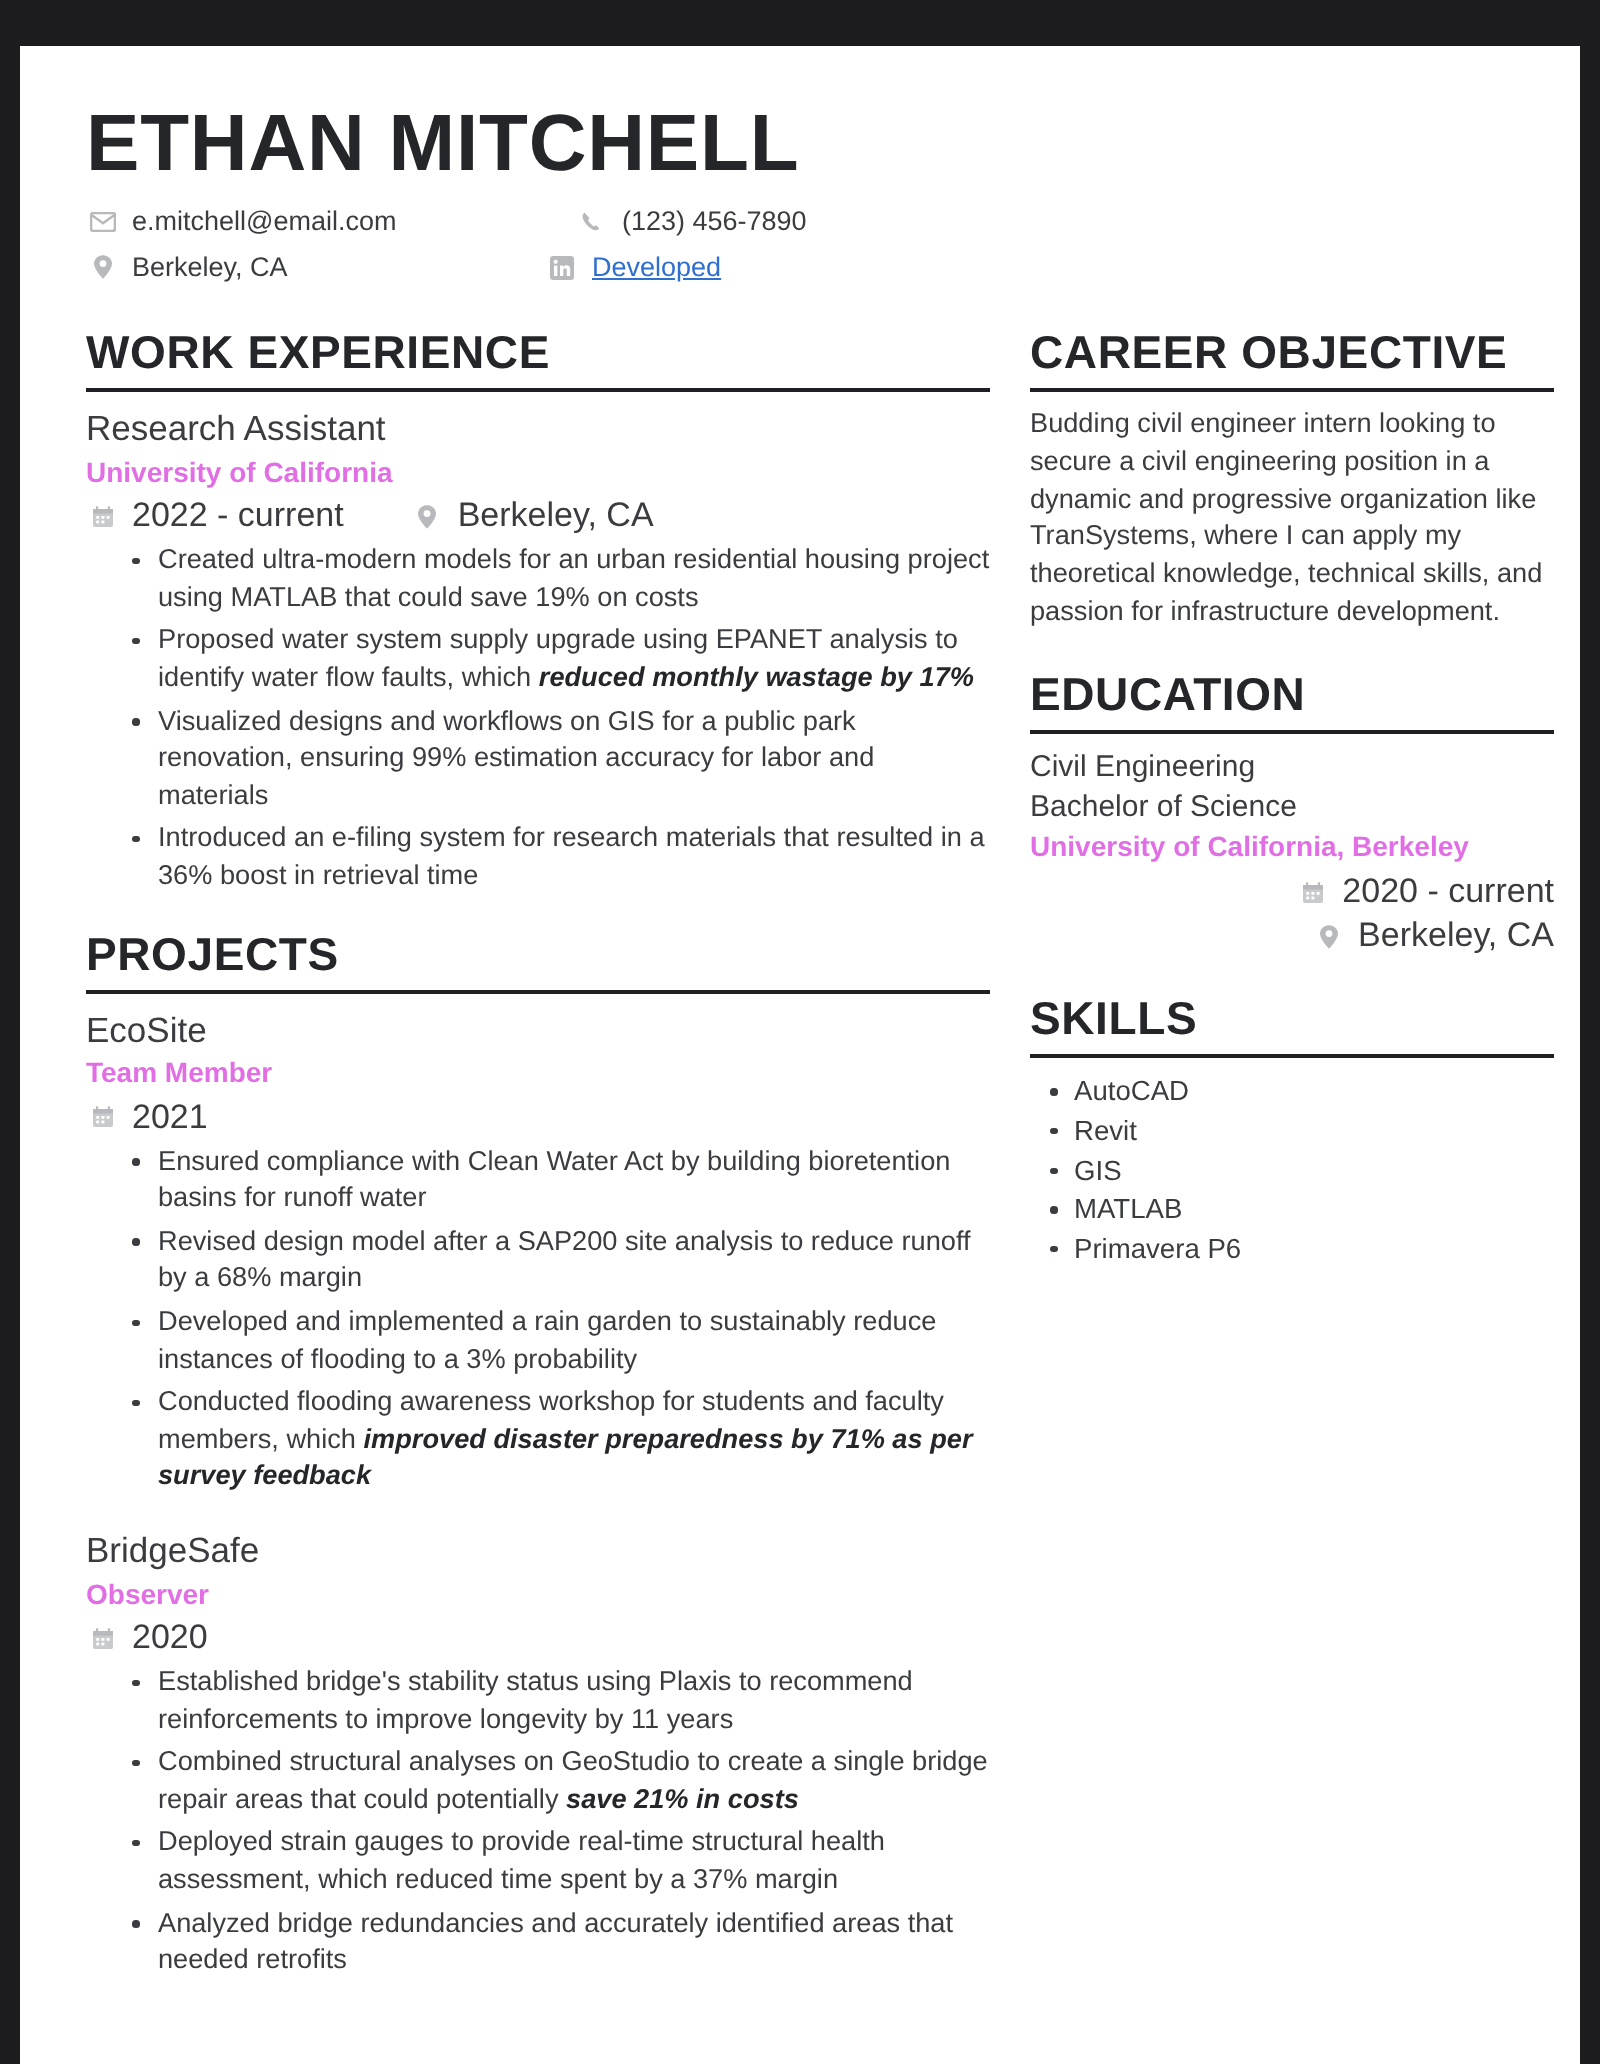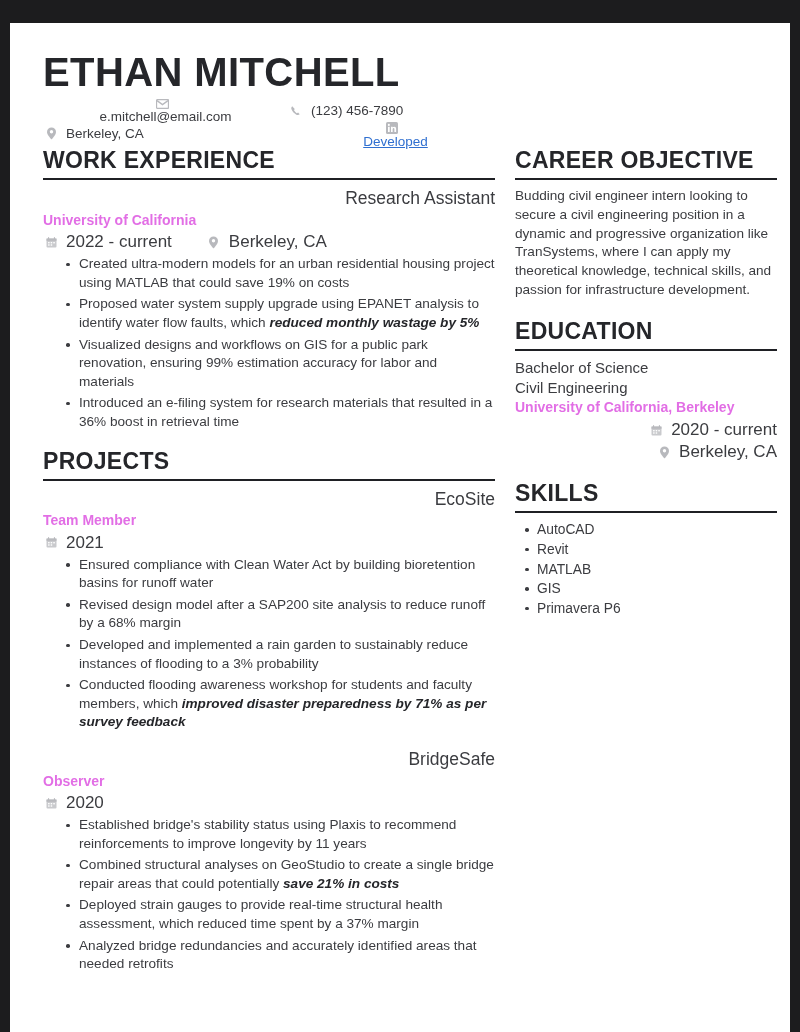--- a/index.html
+++ b/index.html
@@ -48,40 +48,41 @@
     width: 100%;
   }
   .contact-item {
     display: flex;
     align-items: center;
     font-size: 13.5px;
     color: #3b3c40;
     height: 23px;
     box-sizing: border-box;
   }
-  .contact-item.c1 { width: 245px; flex-direction: column; }
+  .contact-item.c1 { width: 245px; }
   .contact-item.c2 { width: 240px; }
   .contact-item.c3 { width: 230px; }
   .ic {
     display: inline-flex;
     align-items: center;
     justify-content: center;
     width: 16px;
     margin-right: 7px;
     flex: none;
   }
   .ic svg { display: block; }
   .link {
     color: #2f6fd0;
     text-decoration: underline;
   }
 
   
   .columns {
     display: flex;
+    margin-top: 16px;
   }
   .col-left { width: 452px; flex: none; }
   .col-gap { width: 20px; flex: none; }
   .col-right { width: 262px; flex: none; }
 
   .section { margin-bottom: 2px; }
   .section-title {
     font-size: 23px;
     font-weight: bold;
     letter-spacing: 0.3px;
@@ -94,21 +95,20 @@
     border-bottom: 2.5px solid #1f2024;
     margin: 4px 0 7px 0;
   }
 
   .entry { margin-bottom: 4px; }
   .entry-title {
     font-size: 17.5px;
     color: #3b3c40;
     line-height: 1.3;
     margin: 0 0 1px 0;
-    text-align: right;
   }
   .entry-sub {
     font-size: 14px;
     font-weight: bold;
     color: #e26ee5;
     line-height: 1.3;
     margin: 0 0 3px 0;
   }
   .meta-row {
     display: flex;
@@ -282,21 +282,21 @@
                 <svg width="11" height="13" viewBox="0 0 11 13">
                     <path d="M5.5 0.6 C3 0.6 1 2.5 1 4.9 C1 7.8 5.5 12.4 5.5 12.4 C5.5 12.4 10 7.8 10 4.9 C10 2.5 8 0.6 5.5 0.6 Z" fill="#b8b9bd"></path>
                     <circle cx="5.5" cy="4.8" r="1.7" fill="#ffffff"></circle>
                   </svg>
               </span>
               <span>Berkeley, CA</span>
             </div>
           </div>
           <ul class="bullets">
             <li><span>Created ultra-modern models for an urban residential housing project using MATLAB that could save 19% on costs</span></li>
-            <li><span>Proposed water system supply upgrade using EPANET analysis to identify water flow faults, which </span><b>reduced monthly wastage by 5%</b></li>
+            <li><span>Proposed water system supply upgrade using EPANET analysis to identify water flow faults, which </span><b>reduced monthly wastage by 17%</b></li>
             <li><span>Visualized designs and workflows on GIS for a public park renovation, ensuring 99% estimation accuracy for labor and materials</span></li>
             <li><span>Introduced an e-filing system for research materials that resulted in a 36% boost in retrieval time</span></li>
           </ul>
         </div>
       </div>
 
       <div class="spacer-md"></div>
 
       <div class="section">
         <h2 class="section-title">PROJECTS</h2>
@@ -372,22 +372,22 @@
         <h2 class="section-title">CAREER OBJECTIVE</h2>
         <div class="rule"></div>
         <p class="objective">Budding civil engineer intern looking to secure a civil engineering position in a dynamic and progressive organization like TranSystems, where I can apply my theoretical knowledge, technical skills, and passion for infrastructure development.</p>
       </div>
 
       <div class="spacer-lg"></div>
 
       <div class="section">
         <h2 class="section-title">EDUCATION</h2>
         <div class="rule"></div>
+        <div class="edu-line">Civil Engineering</div>
         <div class="edu-line">Bachelor of Science</div>
-        <div class="edu-line">Civil Engineering</div>
         <div class="edu-school">University of California, Berkeley</div>
         <div class="edu-meta">
           <div class="meta-item">
             <span class="ic">
               <svg width="11" height="11" viewBox="0 0 11 11">
                   <rect x="0.5" y="1.5" width="10" height="9" rx="1" fill="#c9cacd"></rect>
                   <rect x="0.5" y="1.5" width="10" height="2.3" fill="#b8b9bd"></rect>
                   <rect x="2" y="0.2" width="1.1" height="2" fill="#b8b9bd"></rect>
                   <rect x="7.9" y="0.2" width="1.1" height="2" fill="#b8b9bd"></rect>
                   <rect x="2.1" y="5" width="1.5" height="1.4" fill="#ffffff"></rect>
@@ -412,20 +412,20 @@
       </div>
 
       <div class="spacer-lg"></div>
 
       <div class="section">
         <h2 class="section-title">SKILLS</h2>
         <div class="rule"></div>
         <ul class="skills">
           <li>AutoCAD</li>
           <li>Revit</li>
+          <li>GIS</li>
           <li>MATLAB</li>
-          <li>GIS</li>
           <li>Primavera P6</li>
         </ul>
       </div>
     </div>
   </div>
 </div>
 
 </body></html>

